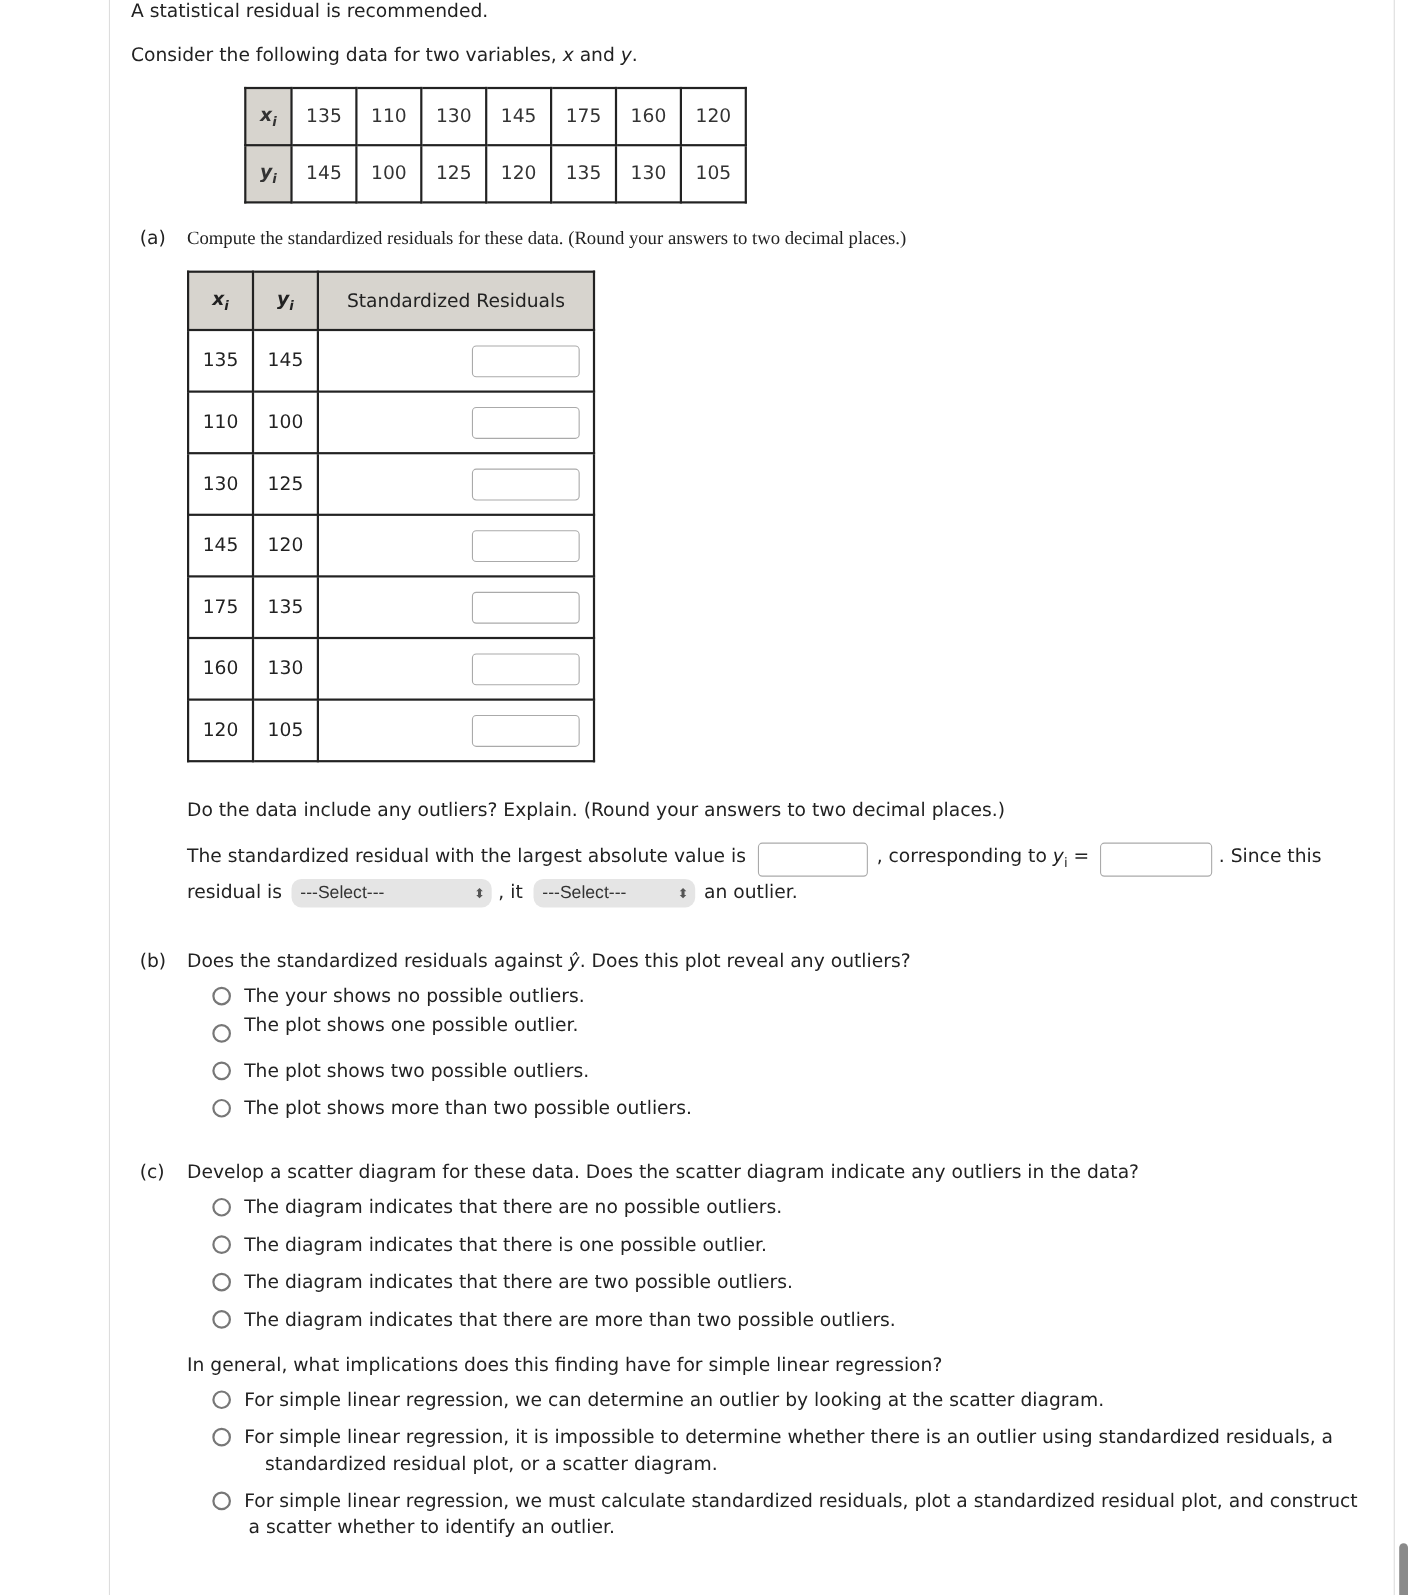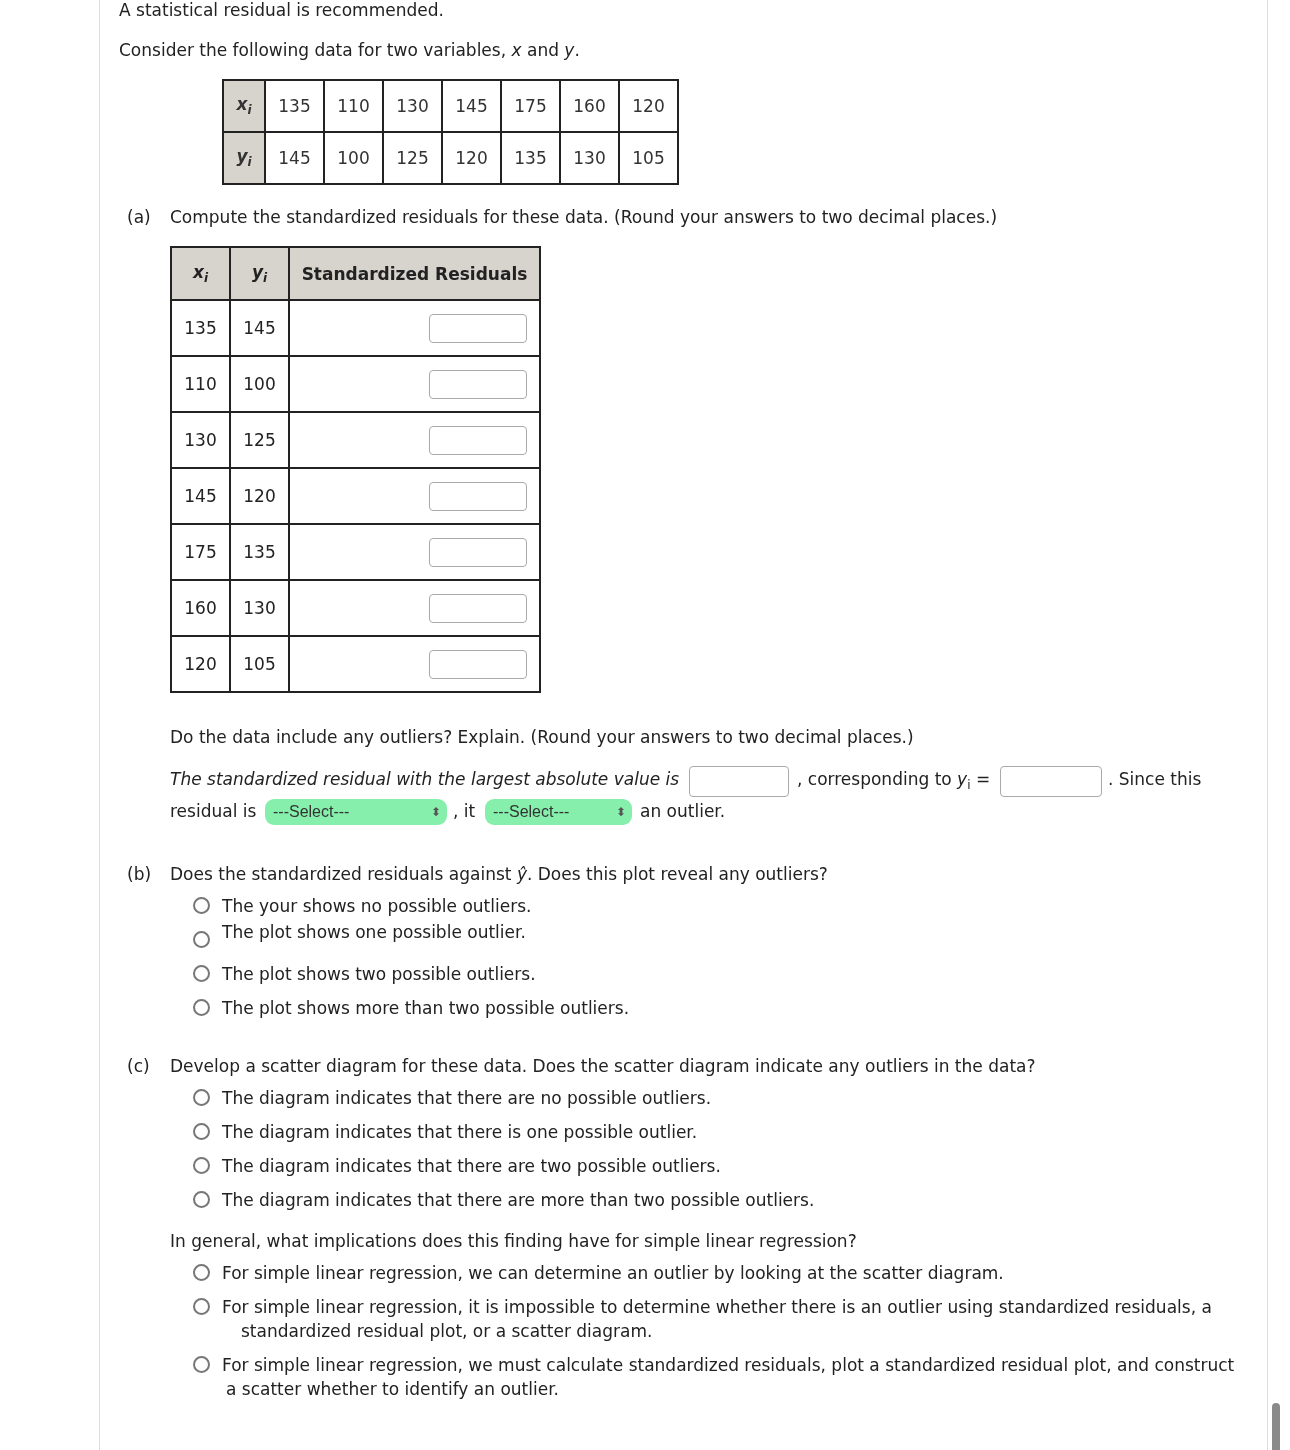--- a/index.html
+++ b/index.html
@@ -14,27 +14,27 @@
   table { border-collapse:collapse; }
   .t1 { position:absolute; left:222px; top:79px; }
   .t1 td { border:2px solid #222; height:50px; text-align:center; font-size:17px; color:#333; padding:0; }
   .t1 td.h { background:#d7d4ce; width:40px; font-weight:bold; font-style:italic; }
   .t1 td.v { width:57px; }
   .t2 { position:absolute; left:170px; top:246px; }
   .t2 td, .t2 th { border:2px solid #222; padding:0; text-align:center; font-size:17px; color:#222; }
   .t2 th { background:#d7d4ce; height:51px; }
   .t2 th.xi, .t2 td.xi { width:57px; }
   .t2 th.yi, .t2 td.yi { width:57px; }
-  .t2 th.sr { width:249px; font-weight:bold; }
+  .t2 th.sr { width:249px; font-weight:normal; }
   .t2 td { height:54px; }
   .t2 th.xi, .t2 th.yi { font-style:italic; font-weight:bold; }
   .ibox { display:inline-block; width:98px; height:29px; border:1px solid #aaa; border-radius:4px; background:#fff; box-sizing:border-box; vertical-align:middle; }
   .t2 td.sr { text-align:right; padding-right:12px; }
   sub { font-size:12px; }
-  .sel { position:absolute; height:26px; background:#86efac; border-radius:9px; font-family:"Liberation Sans",sans-serif; font-size:16px; color:#333; box-sizing:border-box; padding-left:8px; line-height:26px; }
+  .sel { position:absolute; height:26px; background:#e5e5e5; border-radius:9px; font-family:"Liberation Sans",sans-serif; font-size:16px; color:#333; box-sizing:border-box; padding-left:8px; line-height:26px; }
   .sel .arr { position:absolute; right:6px; top:0; font-size:12px; color:#555; }
   .radio { position:absolute; width:17px; height:17px; border:2px solid #777; border-radius:50%; box-sizing:border-box; background:#fff; }
   .opt { position:absolute; left:222px; white-space:nowrap; }
 </style>
 </head>
 <body>
 
 <div class="left-rule"></div>
 <div class="right-rule"></div>
 <div class="scrollbar"></div>
@@ -63,21 +63,21 @@
     <td class="v red">125</td>
     <td class="v red">120</td>
     <td class="v red">135</td>
     <td class="v red">130</td>
     <td class="v red">105</td>
   </tr>
 </tbody>
   </table>
 
 <div class="abs" style="left:127px; top:207px;">(a)</div>
-<div class="abs" style="left:170px; top:207px; white-space:nowrap;">Compute the standardized residuals for these data. (Round your answers to two decimal places.)</div>
+<div class="abs" style="left:170px; top:207px; white-space:nowrap;font-family:Liberation Serif, serif;">Compute the standardized residuals for these data. (Round your answers to two decimal places.)</div>
 
 <table class="t2">
   <tbody>
       <tr>
     <th class="xi"><span>x</span><sub>i</sub></th>
     <th class="yi"><span>y</span><sub>i</sub></th>
     <th class="sr">Standardized Residuals</th>
   </tr>
   <tr>
     <td class="xi">135</td>
@@ -112,21 +112,21 @@
   <tr>
     <td class="xi">120</td>
     <td class="yi red">105</td>
     <td class="sr"><input class="ibox" value="" style=""></td>
   </tr>
 </tbody>
   </table>
 
 <div class="abs" style="left:170px; top:727px; white-space:nowrap;">Do the data include any outliers? Explain. (Round your answers to two decimal places.)</div>
 
-<div class="abs" style="left:170px; top:769px; white-space:nowrap;font-style:italic;">The standardized residual with the largest absolute value is</div>
+<div class="abs" style="left:170px; top:769px; white-space:nowrap;">The standardized residual with the largest absolute value is</div>
 <input class="ibox abs" style="left: 689px; top: 766px; width: 100px; height: 31px;">
 <div class="abs" style="left:797px; top:769px; white-space:nowrap;">
   <span>, corresponding to</span> <i>y</i><sub>i</sub> <span>=</span>
 </div>
 <input class="ibox abs" style="left: 1000px; top: 766px; width: 102px; height: 31px;">
 <div class="abs" style="left:1108px; top:769px; white-space:nowrap;">. Since this</div>
 
 <div class="abs" style="left:170px; top:801px; white-space:nowrap;">residual is</div>
 <div class="sel" style="left:265px; top:799px; width:182px;">
   <span>---Select---</span><span class="arr">⬍</span>

